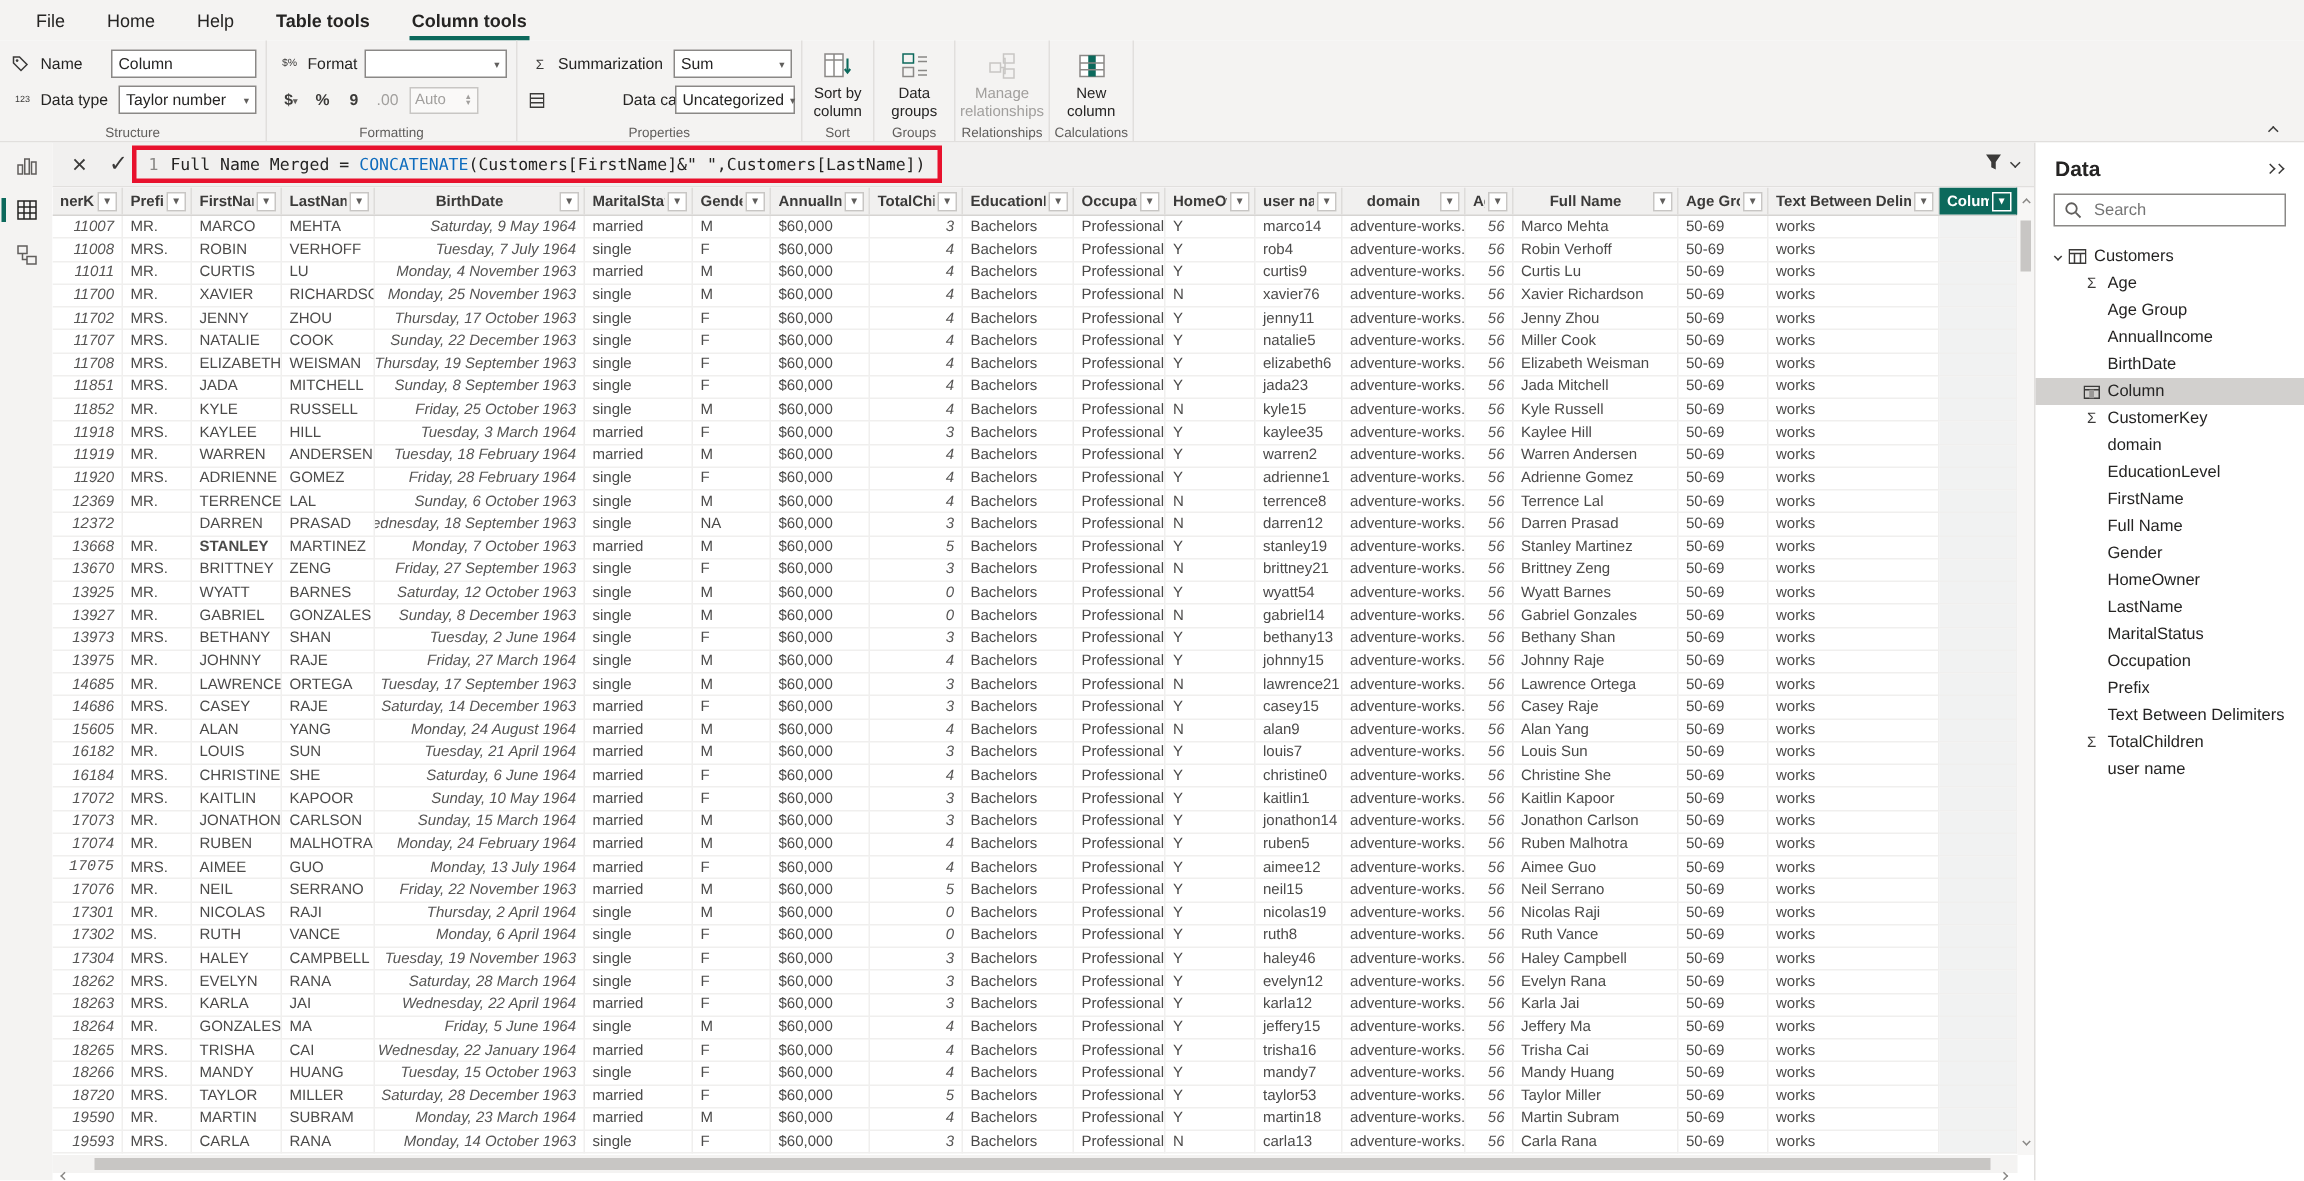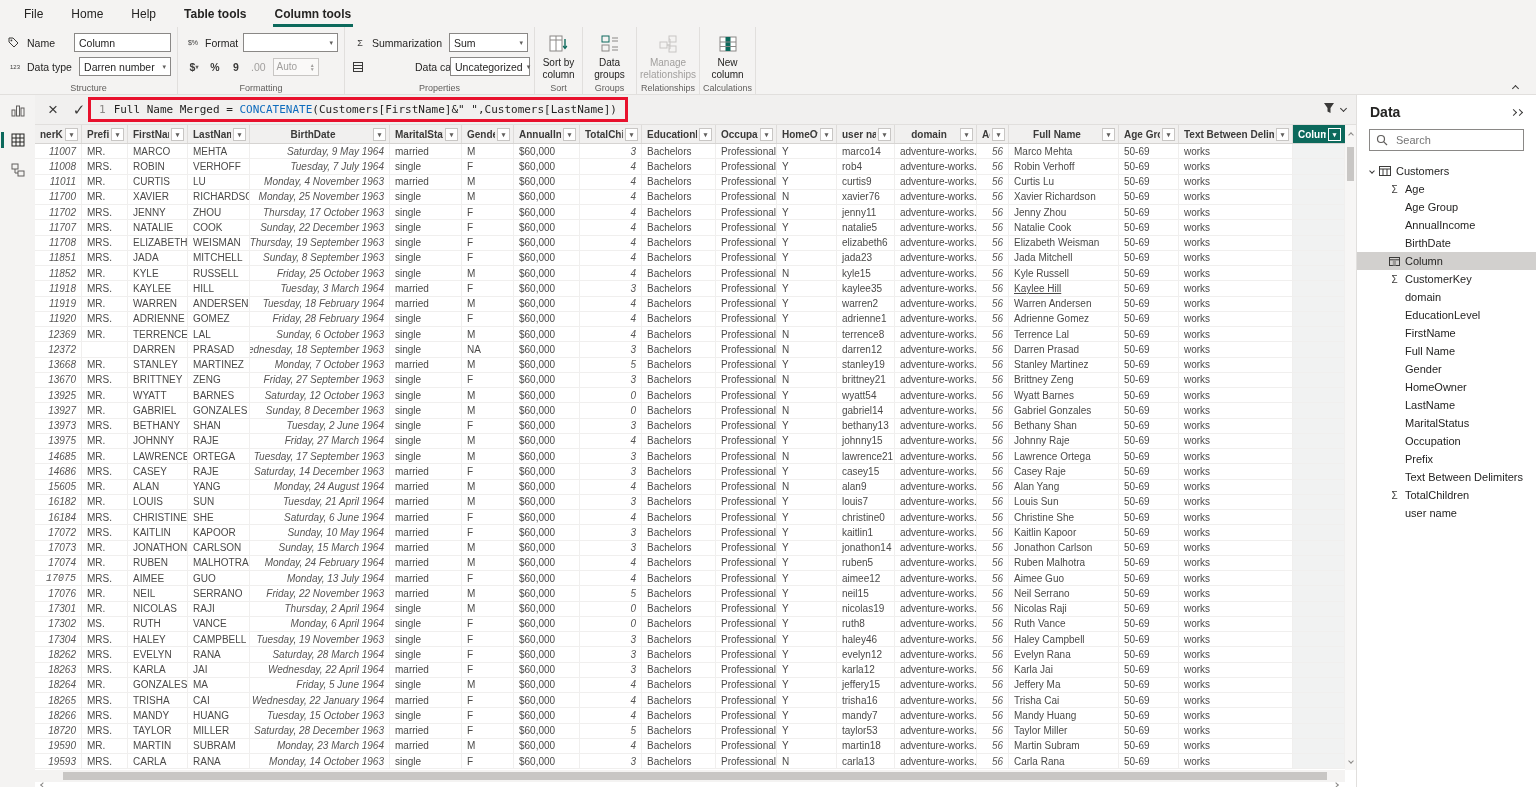--- a/index.html
+++ b/index.html
@@ -132,21 +132,21 @@
             <circle cx="3.4" cy="3.4" r="0.9" fill="#3b3a39"></circle>
           </svg>
       </span>
       <span class="rlabel" style="width:50px;">Name</span>
       <input class="rinput" style="width: 97px;" value="Column">
     </div>
     <div class="frow">
       <span class="mini-ic" style="font-size:6px;">123</span>
       <span class="rlabel" style="width:50px;">Data type</span>
       <div class="rselect" style="width:97px;">
-        <span>Darren number</span>
+        <span>Taylor number</span>
           <span class="caret">▾</span>
       </div>
     </div>
     <div class="rcaption">Structure</div>
   </div>
 
   <div class="rgroup" style="width:167px;">
     <div class="frow">
       <span class="mini-ic" style="font-size:7px;">$%</span>
       <span class="rlabel">Format</span>
@@ -509,21 +509,21 @@
         <div class="gcell" style="width: 72px;">single</div>
         <div class="gcell" style="width: 52px;">F</div>
         <div class="gcell" style="width: 66px;">$60,000</div>
         <div class="gcell right italic" style="width: 62px;">4</div>
         <div class="gcell" style="width: 74px;">Bachelors</div>
         <div class="gcell" style="width: 61px;">Professional</div>
         <div class="gcell" style="width: 60px;">Y</div>
         <div class="gcell" style="width: 58px;">natalie5</div>
         <div class="gcell" style="width: 82px;">adventure-works.com</div>
         <div class="gcell right italic" style="width: 32px;">56</div>
-        <div class="gcell" style="width: 110px;">Natalie Cook</div>
+        <div class="gcell" style="width: 110px;">Miller Cook</div>
         <div class="gcell" style="width: 60px;">50-69</div>
         <div class="gcell" style="width: 114px;">works</div>
         <div class="gcell colsel" style="width: 52px;"></div>
       </div>
       <div class="grow">
         <div class="gcell right italic" style="width: 47px;">11708</div>
         <div class="gcell" style="width: 46px;">MRS.</div>
         <div class="gcell" style="width: 60px;">ELIZABETH</div>
         <div class="gcell" style="width: 62px;">WEISMAN</div>
         <div class="gcell right italic" style="width: 140px;">Thursday, 19 September 1963</div>
@@ -593,21 +593,21 @@
         <div class="gcell" style="width: 72px;">married</div>
         <div class="gcell" style="width: 52px;">F</div>
         <div class="gcell" style="width: 66px;">$60,000</div>
         <div class="gcell right italic" style="width: 62px;">3</div>
         <div class="gcell" style="width: 74px;">Bachelors</div>
         <div class="gcell" style="width: 61px;">Professional</div>
         <div class="gcell" style="width: 60px;">Y</div>
         <div class="gcell" style="width: 58px;">kaylee35</div>
         <div class="gcell" style="width: 82px;">adventure-works.com</div>
         <div class="gcell right italic" style="width: 32px;">56</div>
-        <div class="gcell" style="width: 110px; text-decoration: underline;">Kaylee Hill</div>
+        <div class="gcell" style="width: 110px;">Kaylee Hill</div>
         <div class="gcell" style="width: 60px;">50-69</div>
         <div class="gcell" style="width: 114px;">works</div>
         <div class="gcell colsel" style="width: 52px;"></div>
       </div>
       <div class="grow">
         <div class="gcell right italic" style="width: 47px;">11919</div>
         <div class="gcell" style="width: 46px;">MR.</div>
         <div class="gcell" style="width: 60px;">WARREN</div>
         <div class="gcell" style="width: 62px;">ANDERSEN</div>
         <div class="gcell right italic" style="width: 140px;">Tuesday, 18 February 1964</div>
@@ -685,21 +685,21 @@
         <div class="gcell" style="width: 82px;">adventure-works.com</div>
         <div class="gcell right italic" style="width: 32px;">56</div>
         <div class="gcell" style="width: 110px;">Darren Prasad</div>
         <div class="gcell" style="width: 60px;">50-69</div>
         <div class="gcell" style="width: 114px;">works</div>
         <div class="gcell colsel" style="width: 52px;"></div>
       </div>
       <div class="grow">
         <div class="gcell right italic" style="width: 47px;">13668</div>
         <div class="gcell" style="width: 46px;">MR.</div>
-        <div class="gcell" style="width: 60px;">STANLEY</div>
+        <div class="gcell" style="width: 60px; font-weight: bold;">STANLEY</div>
         <div class="gcell" style="width: 62px;">MARTINEZ</div>
         <div class="gcell right italic" style="width: 140px;">Monday, 7 October 1963</div>
         <div class="gcell" style="width: 72px;">married</div>
         <div class="gcell" style="width: 52px;">M</div>
         <div class="gcell" style="width: 66px;">$60,000</div>
         <div class="gcell right italic" style="width: 62px;">5</div>
         <div class="gcell" style="width: 74px;">Bachelors</div>
         <div class="gcell" style="width: 61px;">Professional</div>
         <div class="gcell" style="width: 60px;">Y</div>
         <div class="gcell" style="width: 58px;">stanley19</div>

